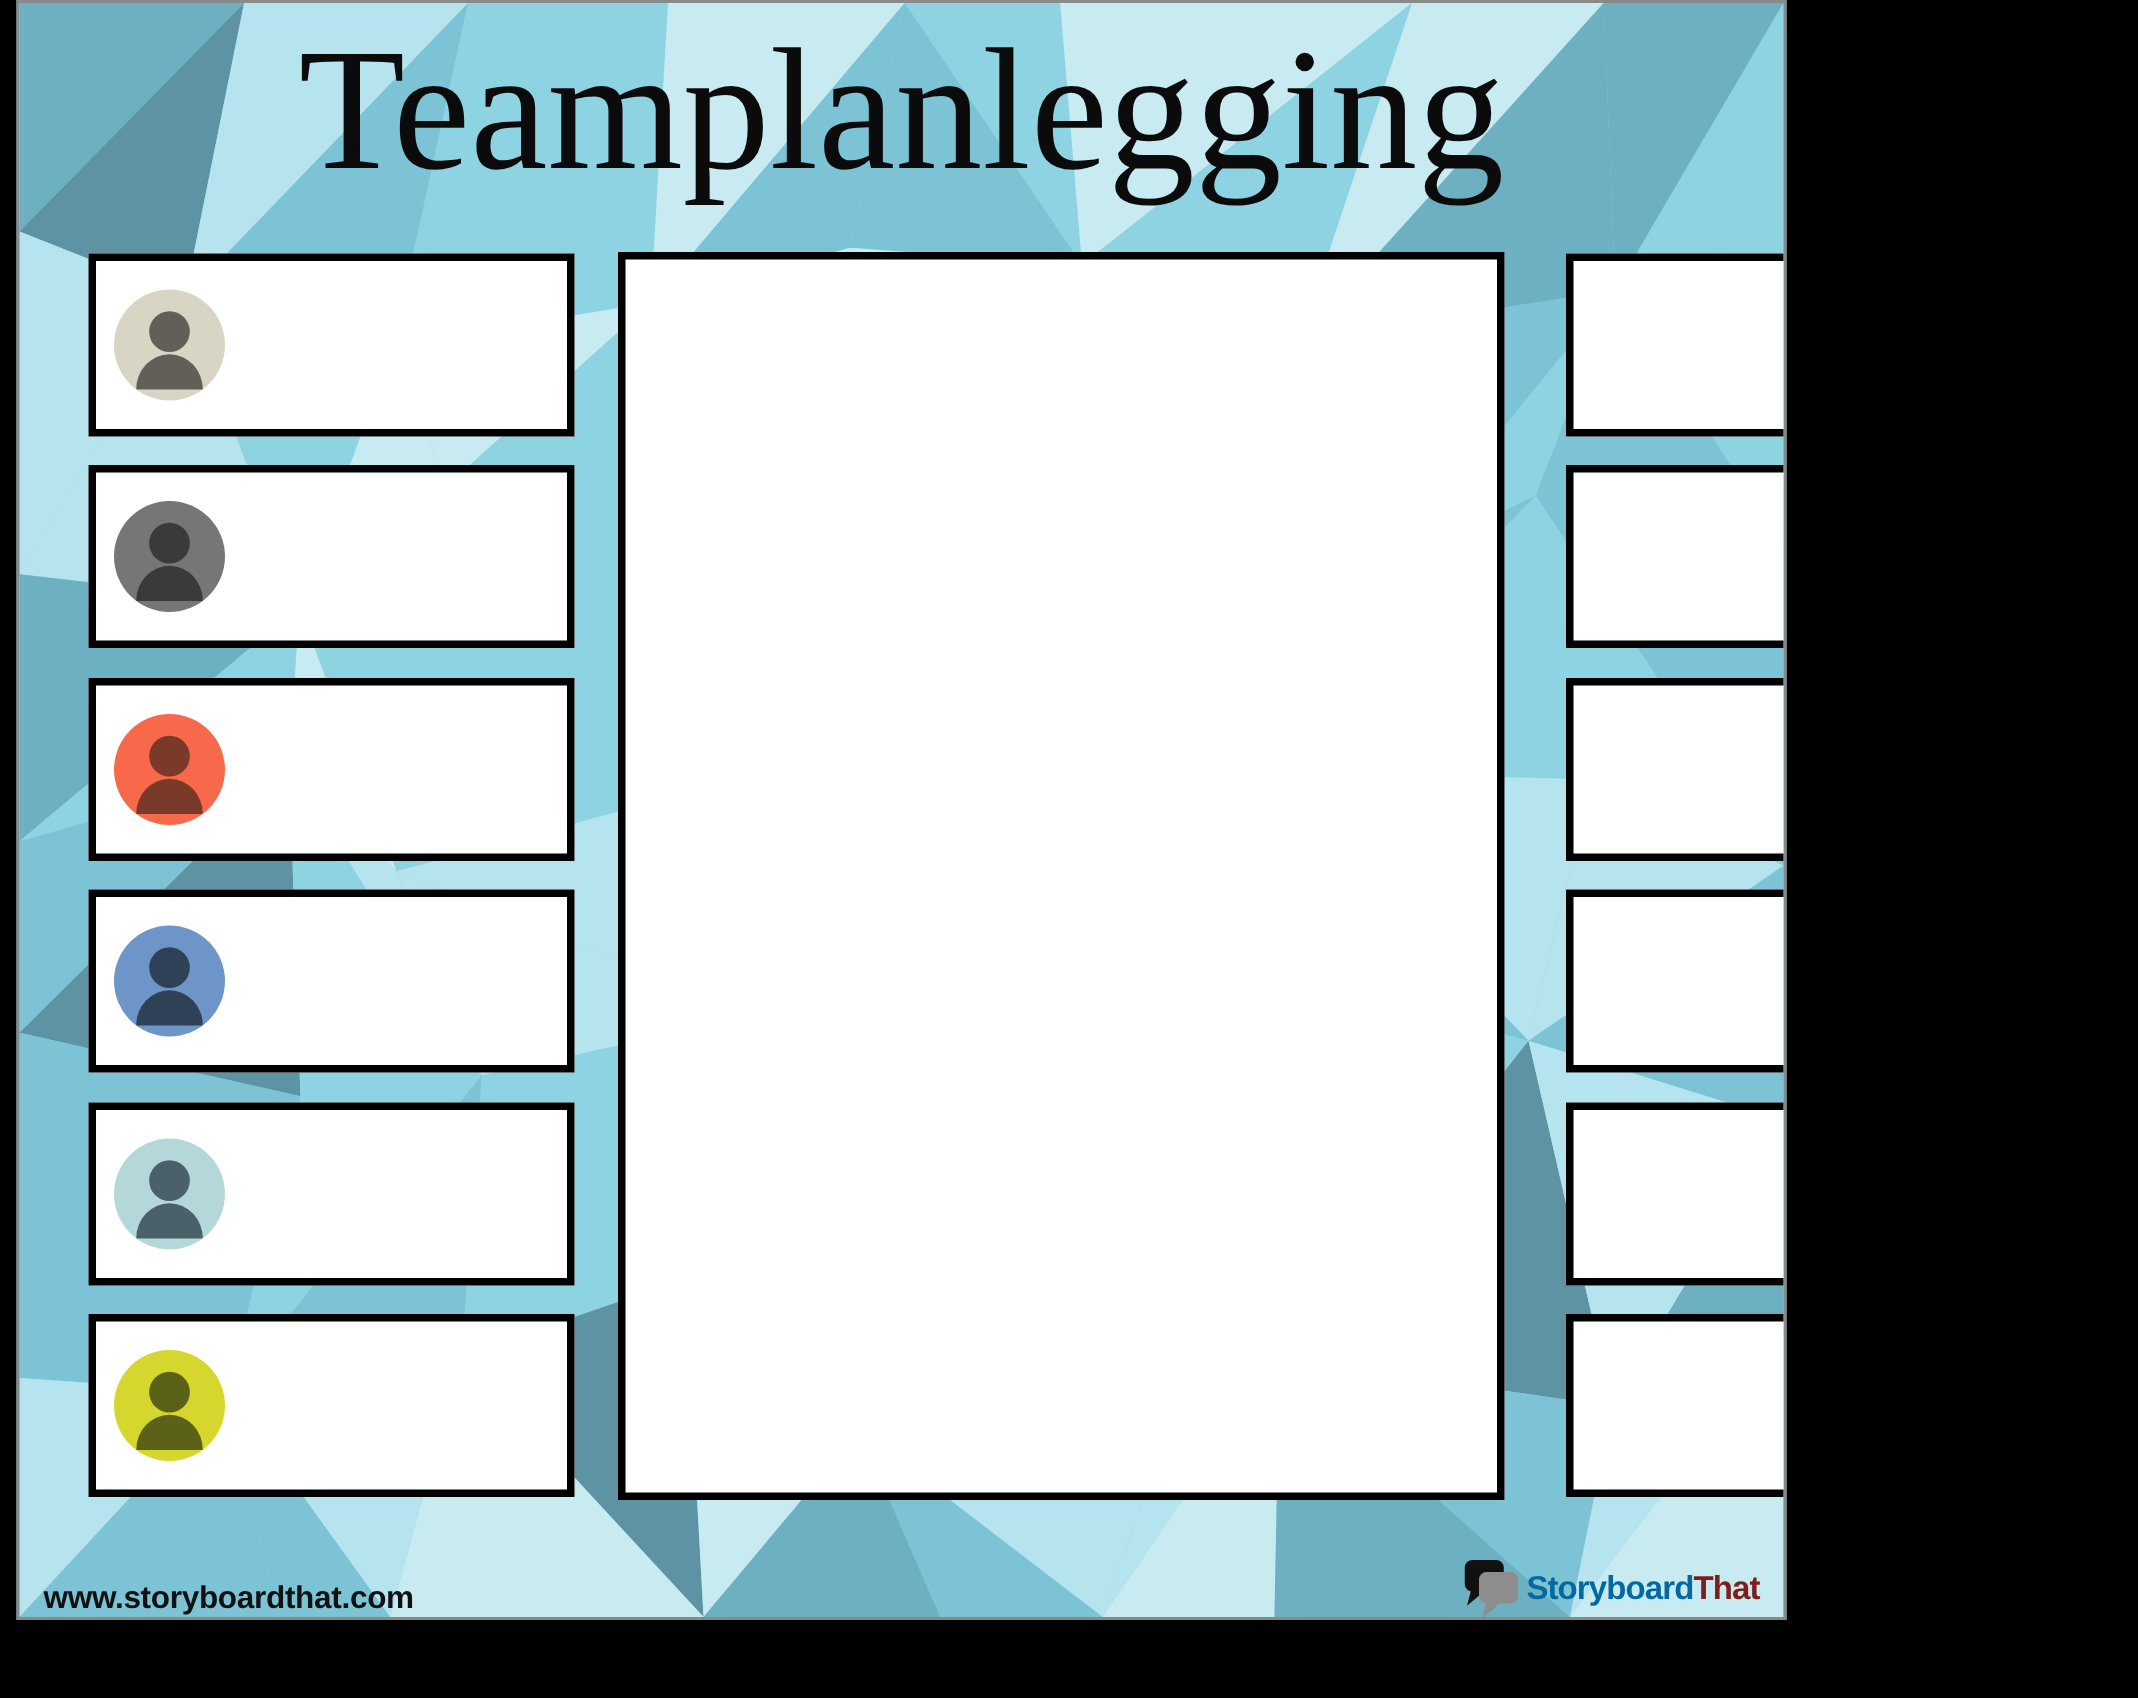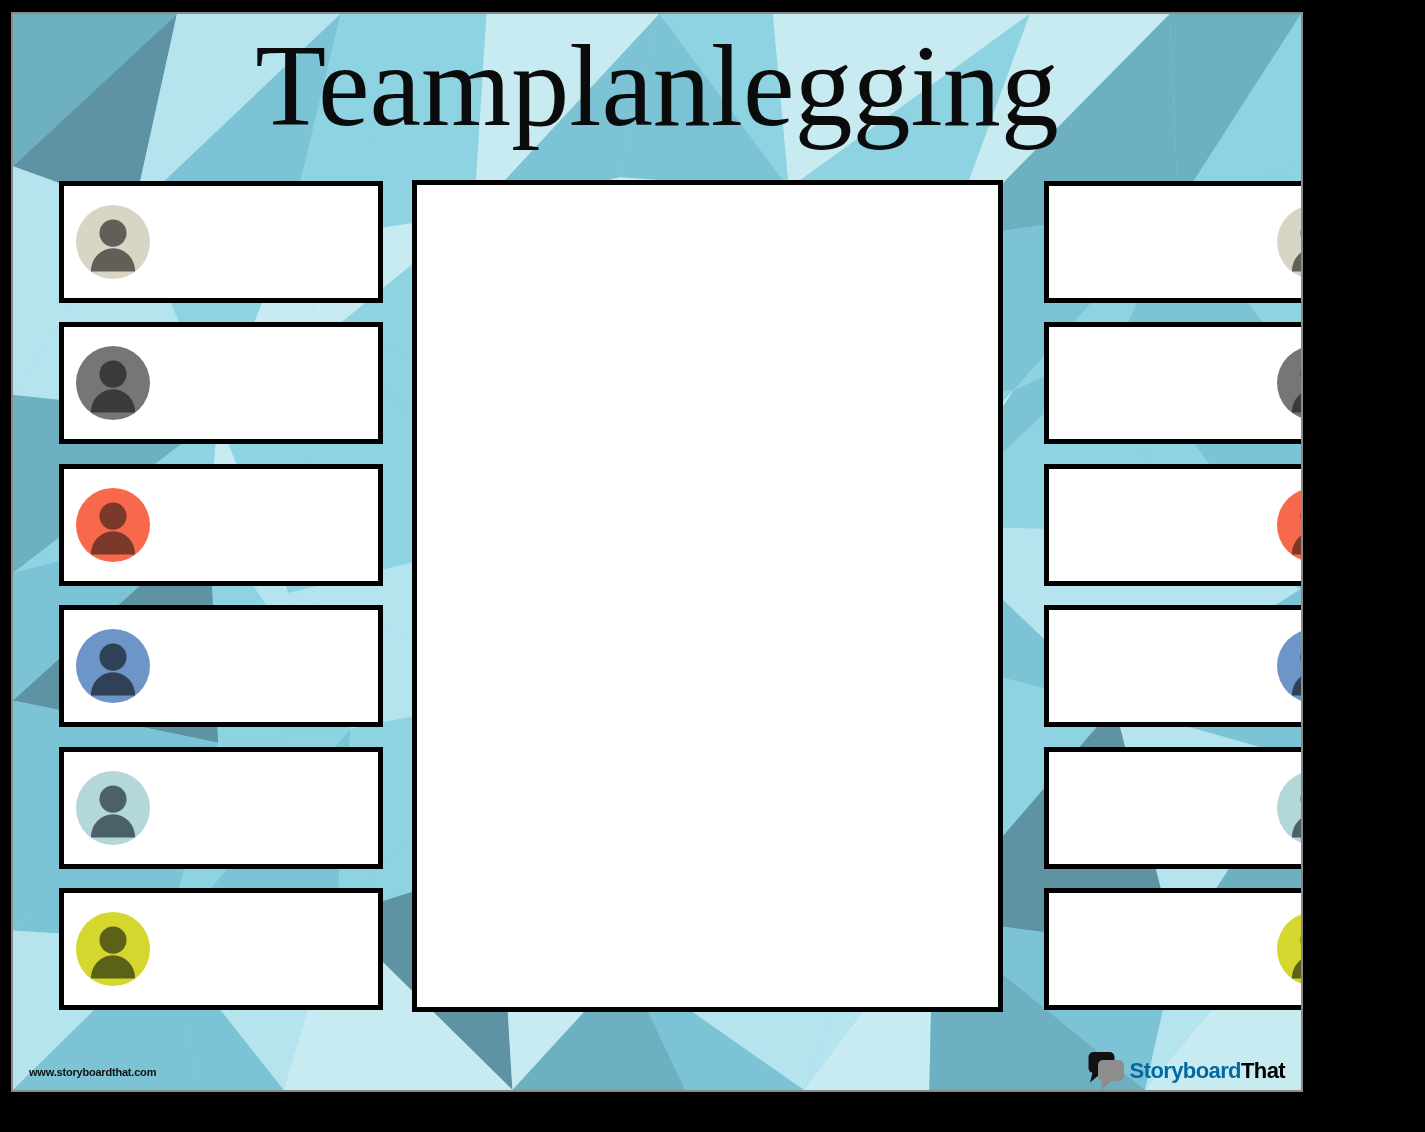--- a/index.html
+++ b/index.html
@@ -11,22 +11,22 @@
   .frame {
     position: relative;
     width: 1425px;
     height: 1132px;
     background: #000;
     overflow: hidden;
   }
   .poster {
     position: absolute;
     left: 11px;
-    top: 12px;
-    width: 1292px;
+    top: 0;
+    width: 1180px;
     height: 1080px;
     border: 2px solid #8a8a8a;
     box-sizing: border-box;
     overflow: hidden;
     background: #8ed3e2;
   }
   #mosaic {
     position: absolute;
     left: 0; top: 0;
     width: 100%;
@@ -83,21 +83,21 @@
     width: 591px;
     height: 832px;
     background: #ffffff;
     border: 5px solid #000000;
     box-sizing: border-box;
   }
   .website {
     position: absolute;
     left: 16px;
     top: 1052px;
-    font-size: 11px;
+    font-size: 21px;
     font-weight: 700;
     letter-spacing: -0.2px;
     color: #111111;
   }
   .logo {
     position: absolute;
     right: 16px;
     top: 1036px;
     display: flex;
     align-items: center;
@@ -328,17 +328,17 @@
       <svg class="logo-icon" viewBox="0 0 38 42">
         <g id="bubble-back" fill="#111111">
           <rect x="1.5" y="2" width="26" height="21" rx="5"></rect>
           <path d="M6 21 L3 32.5 L15.5 22 Z"></path>
         </g>
         <g id="bubble-front" fill="#8d8d8d">
           <rect x="11" y="10" width="26" height="21" rx="5"></rect>
           <path d="M16 29.5 L13 41 L25.5 30.5 Z"></path>
         </g>
       </svg>
-      <div class="logo-text"><span id="logo-primary" style="color: #0369a1;">Storyboard</span><span id="logo-secondary" style="color: #000000;">That</span></div>
+      <div class="logo-text"><span id="logo-primary" style="color: #0369a1;">Storyboard</span><span id="logo-secondary" style="color: #7f1d1d;">That</span></div>
     </div>
 
   </div>
 </div>
 
 </body></html>

